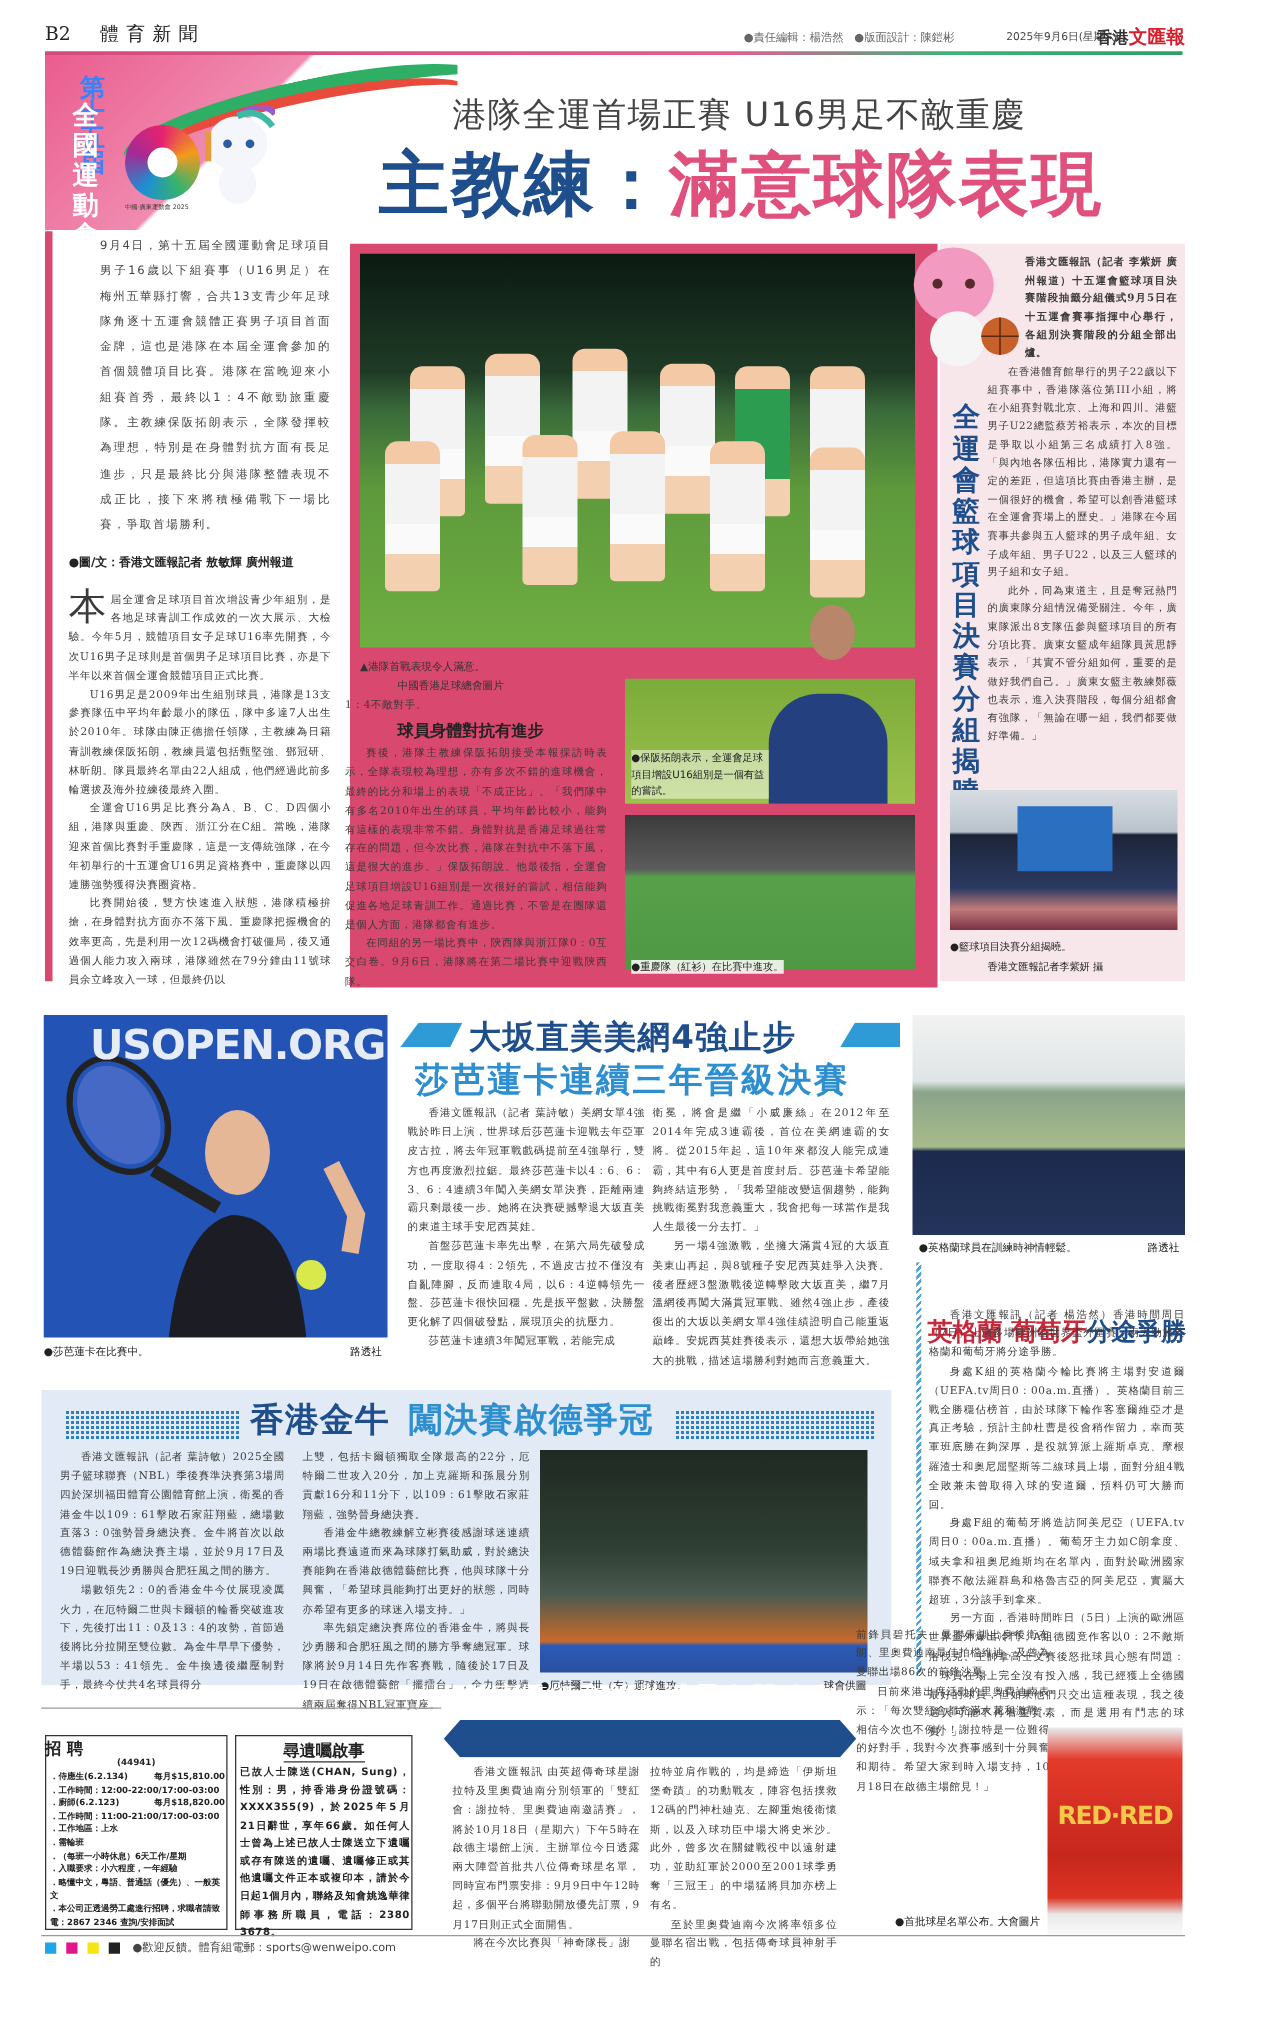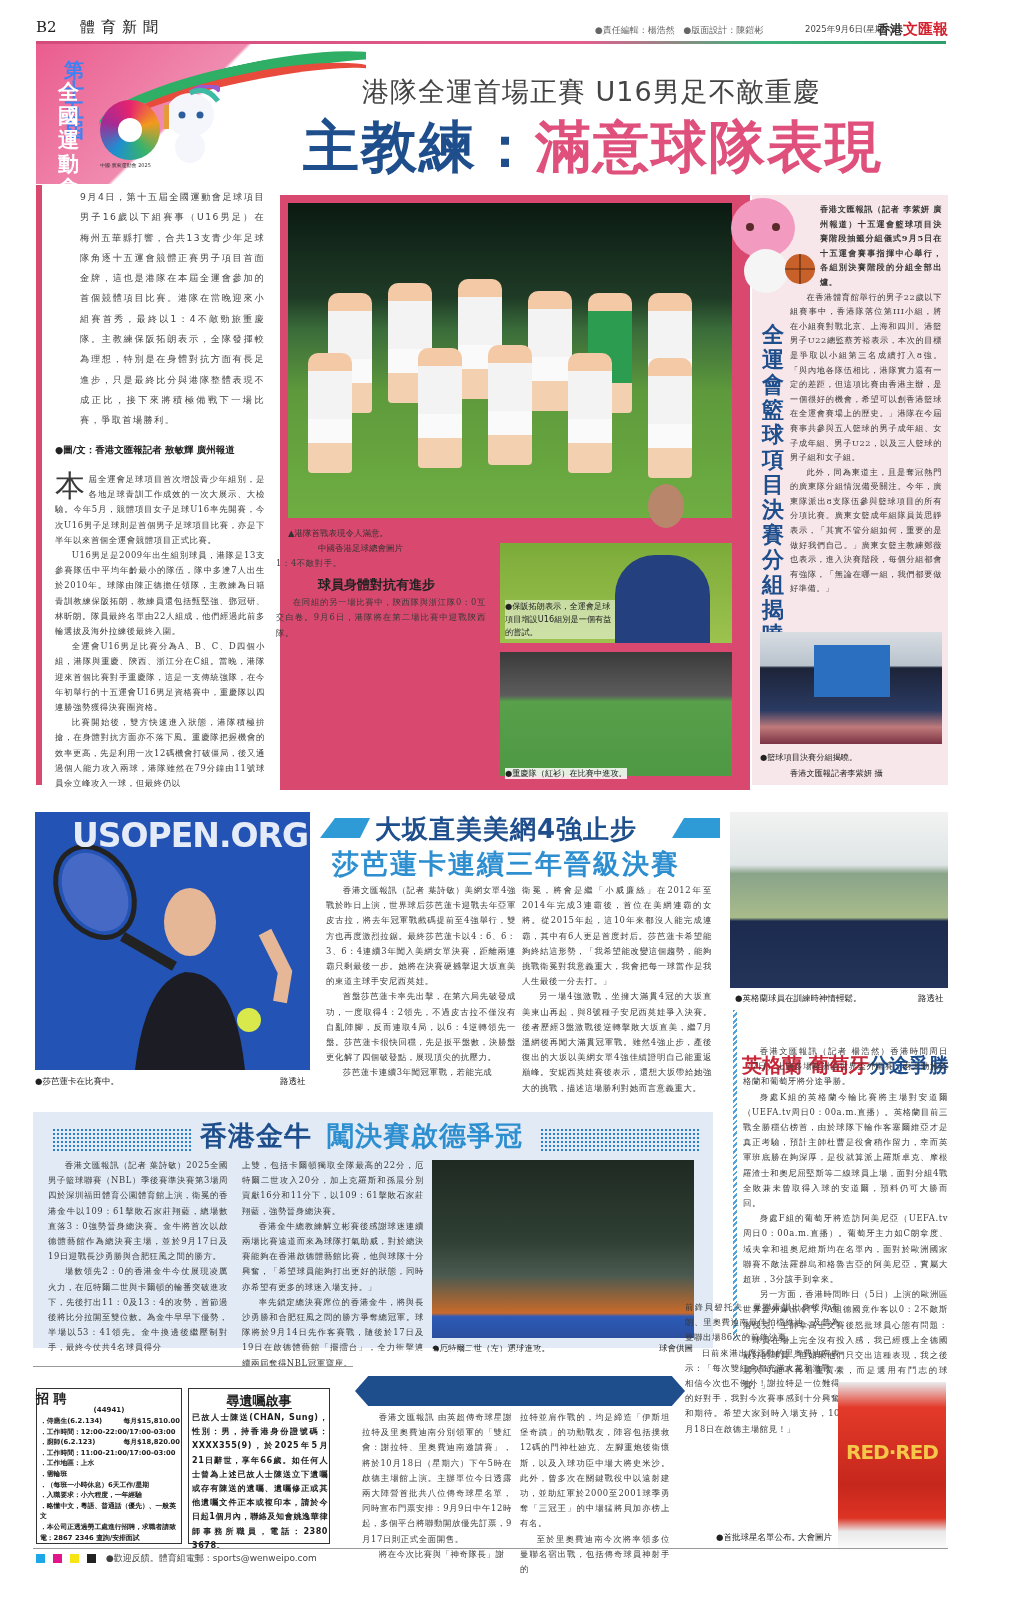--- a/index.html
+++ b/index.html
@@ -198,20 +198,21 @@
   <div class="player" style="left:200px;top:142px"></div>
   <div class="player" style="left:280px;top:150px"></div>
   <div class="player" style="left:360px;top:155px"></div>
 </div>
 <div id="cap-team" class="abs">▲港隊首戰表現令人滿意。</div>
 <div id="cap-team2" class="abs">中國香港足球總會圖片</div>
 
 <div id="col2" class="abs txt serif">
   <div>1：4不敵對手。</div>
   <div style="height:24px"></div>
+  <p style="width:210px">賽後，港隊主教練保阪拓朗接受本報採訪時表示，全隊表現較為理想，亦有多次不錯的進球機會，最終的比分和場上的表現「不成正比」。「我們隊中有多名2010年出生的球員，平均年齡比較小，能夠有這樣的表現非常不錯。身體對抗是香港足球過往常存在的問題，但今次比賽，港隊在對抗中不落下風，這是很大的進步。」保阪拓朗說。他最後指，全運會足球項目增設U16組別是一次很好的嘗試，相信能夠促進各地足球青訓工作。通過比賽，不管是在團隊還是個人方面，港隊都會有進步。</p>
   <p style="width:210px">在同組的另一場比賽中，陝西隊與浙江隊0：0互交白卷。9月6日，港隊將在第二場比賽中迎戰陝西隊。</p>
 </div>
 <div id="subhead2" class="abs">球員身體對抗有進步</div>
 
 <div id="coach-photo" class="abs"></div>
 <div id="coach-head" class="abs"></div>
 <div id="coach-body" class="abs"></div>
 <div id="cap-coach" class="abs">●保阪拓朗表示，全運會足球項目增設U16組別是一個有益的嘗試。</div>
 <div id="match-photo" class="abs"></div>
 <div id="cap-match" class="abs">●重慶隊（紅衫）在比賽中進攻。</div>

